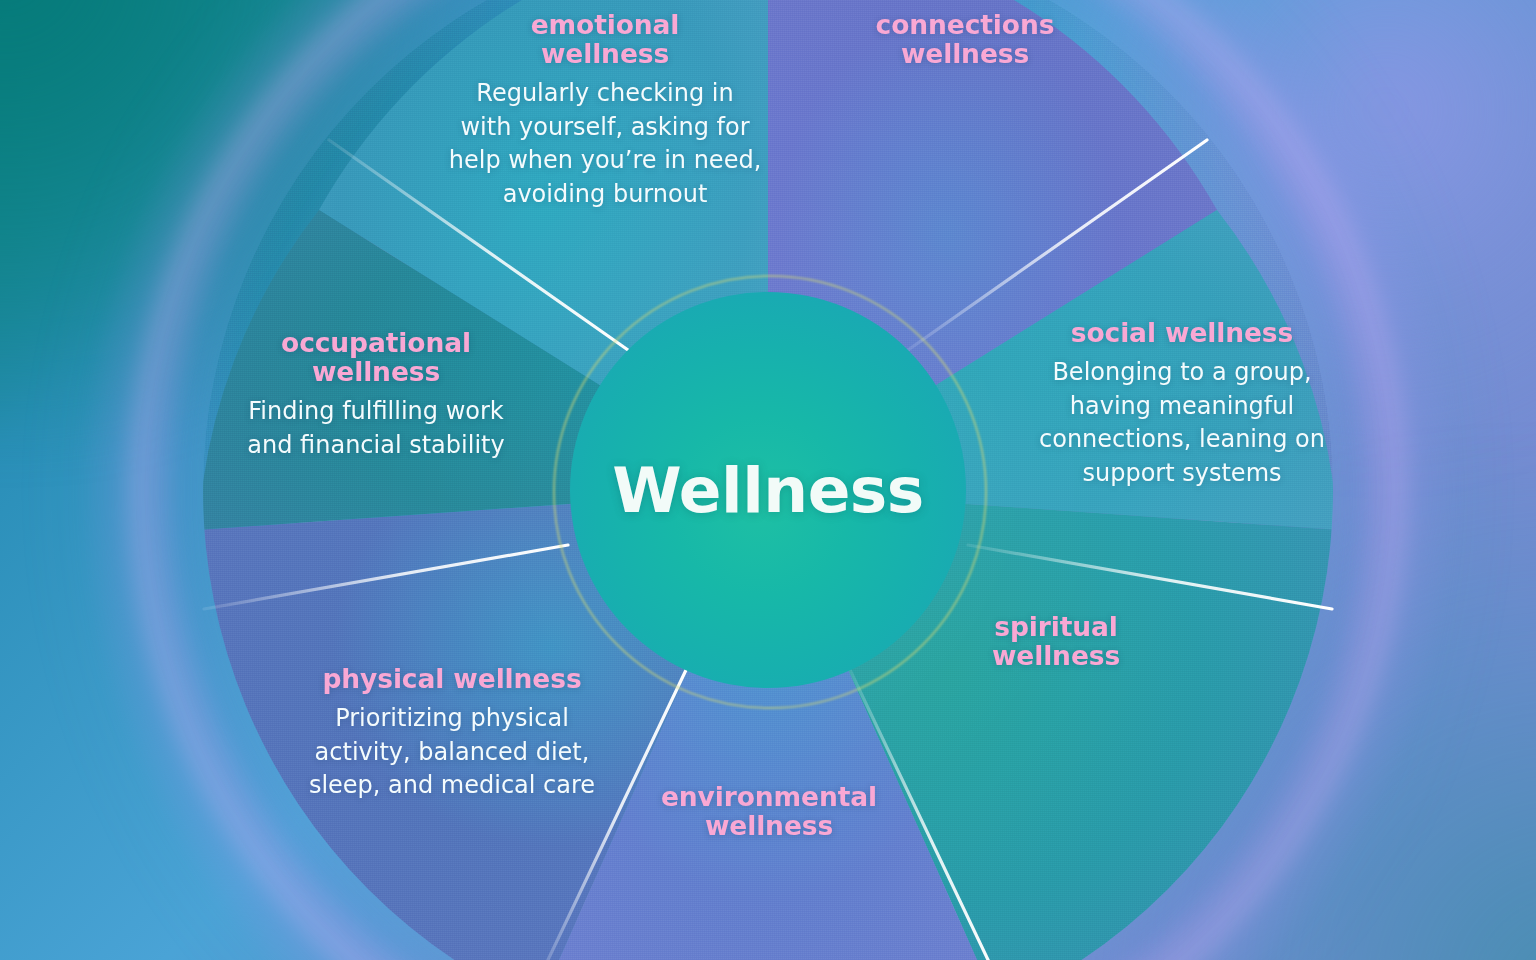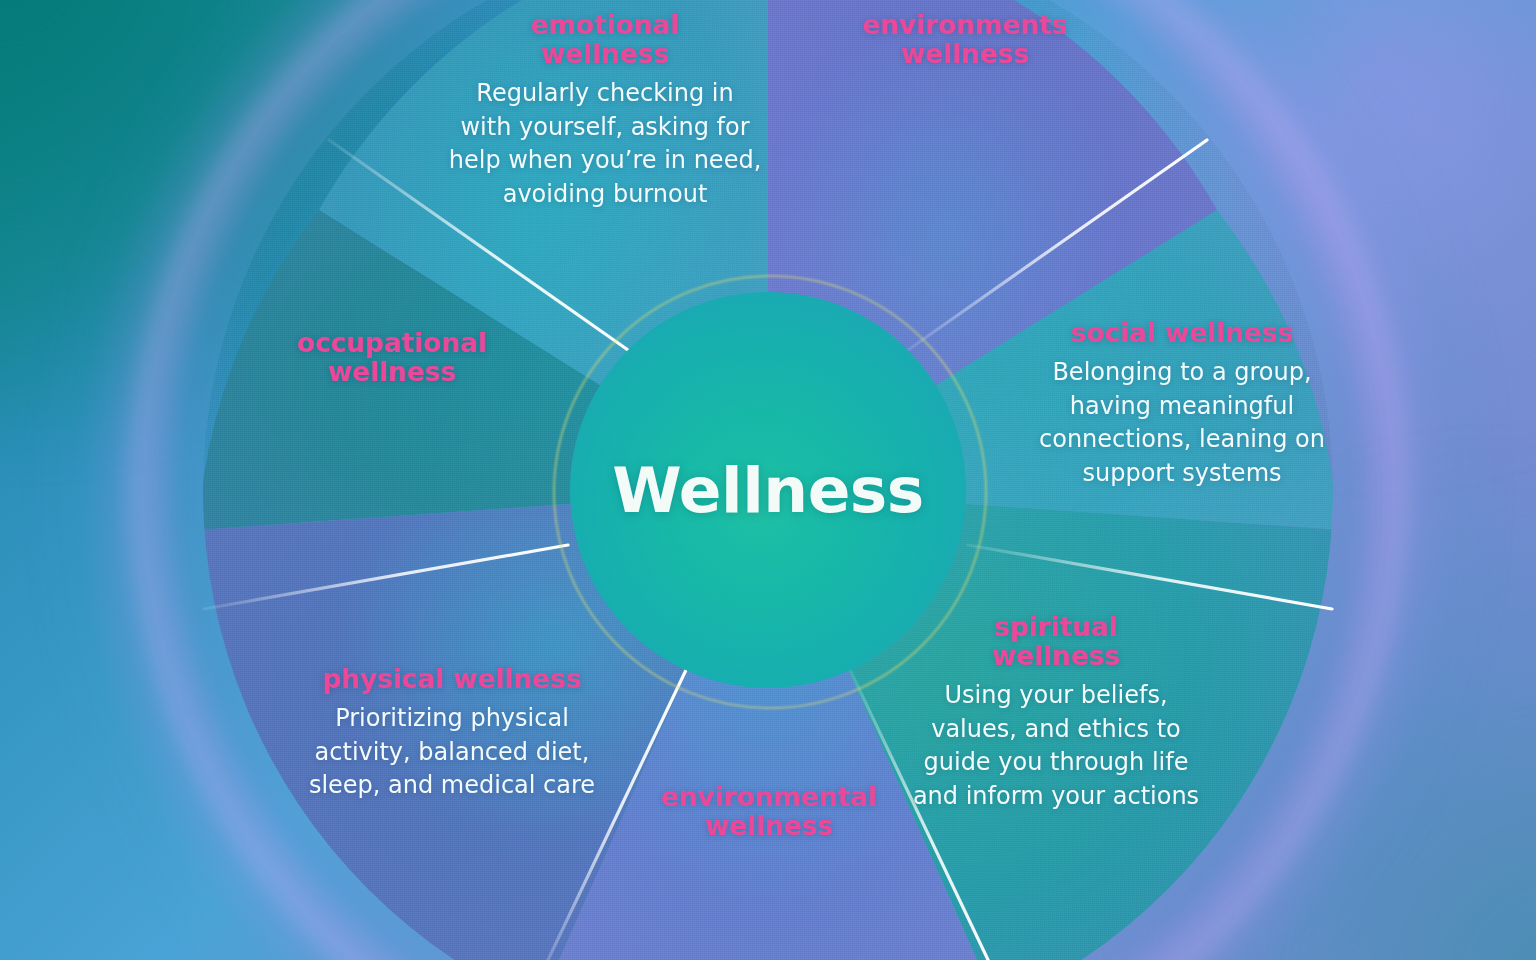--- a/index.html
+++ b/index.html
@@ -173,40 +173,40 @@
   .block {
     position: absolute;
     text-align: center;
     color: #ffffff;
   }
   .block .ttl {
     font-weight: 700;
     font-size: 26.5px;
     line-height: 1.10;
     margin: 0 0 9px 0;
-    color: #ec4899;
+    color: #f9a8d4;
     letter-spacing: -0.1px;
     text-shadow: 0 1px 6px rgba(10,50,80,0.22);
   }
   .block .body {
     font-size: 24px;
     line-height: 1.40;
     margin: 8px;
     color: #f4fbfd;
     font-weight: 400;
     text-shadow: 0 1px 6px rgba(10,50,80,0.22);
   }
 
   #blk-emotional      { left: 440px;  top: 10px;  width: 330px; }
   #blk-intellectual   { left: 800px;  top: 10px;  width: 330px; }
   #blk-social         { left: 1022px; top: 318px; width: 320px; }
   #blk-spiritual      { left: 896px;  top: 612px; width: 320px; }
   #blk-environmental  { left: 604px;  top: 782px; width: 330px; }
   #blk-physical       { left: 292px;  top: 664px; width: 320px; }
-  #blk-occupational   { left: 252px;  top: 328px; width: 280px; }
+  #blk-occupational   { left: 236px;  top: 328px; width: 280px; }
 </style>
 </head>
 <body>
 
 <div id="stage">
 
   <div id="bg-base"></div>
   <div id="bg-corner-teal"></div>
   <div id="bg-corner-teal2"></div>
   <div id="bg-lav-tr"></div>
@@ -318,39 +318,39 @@
       <div id="hub-label">Wellness</div>
     </div>
   </div>
 
   <div class="block" id="blk-emotional">
     <p class="ttl"><span>emotional</span><br><span>wellness</span></p>
     <p class="body">Regularly checking in with yourself, asking for help when you’re in need, avoiding burnout</p>
   </div>
 
   <div class="block" id="blk-intellectual">
-    <p class="ttl"><span>environments</span><br><span>wellness</span></p>
+    <p class="ttl"><span>connections</span><br><span>wellness</span></p>
   </div>
 
   <div class="block" id="blk-social">
     <p class="ttl">social wellness</p>
     <p class="body">Belonging to a group, having meaningful connections, leaning on support systems</p>
   </div>
 
   <div class="block" id="blk-spiritual">
     <p class="ttl"><span>spiritual</span><br><span>wellness</span></p>
-    <p class="body">Using your beliefs, values, and ethics to guide you through life and inform your actions</p>
   </div>
 
   <div class="block" id="blk-environmental">
     <p class="ttl"><span>environmental</span><br><span>wellness</span></p>
   </div>
 
   <div class="block" id="blk-physical">
     <p class="ttl">physical wellness</p>
     <p class="body">Prioritizing physical activity, balanced diet, sleep, and medical care</p>
   </div>
 
   <div class="block" id="blk-occupational">
     <p class="ttl"><span>occupational</span><br><span>wellness</span></p>
+    <p class="body">Finding fulfilling work and financial stability</p>
   </div>
 
 </div>
 
 </body></html>

